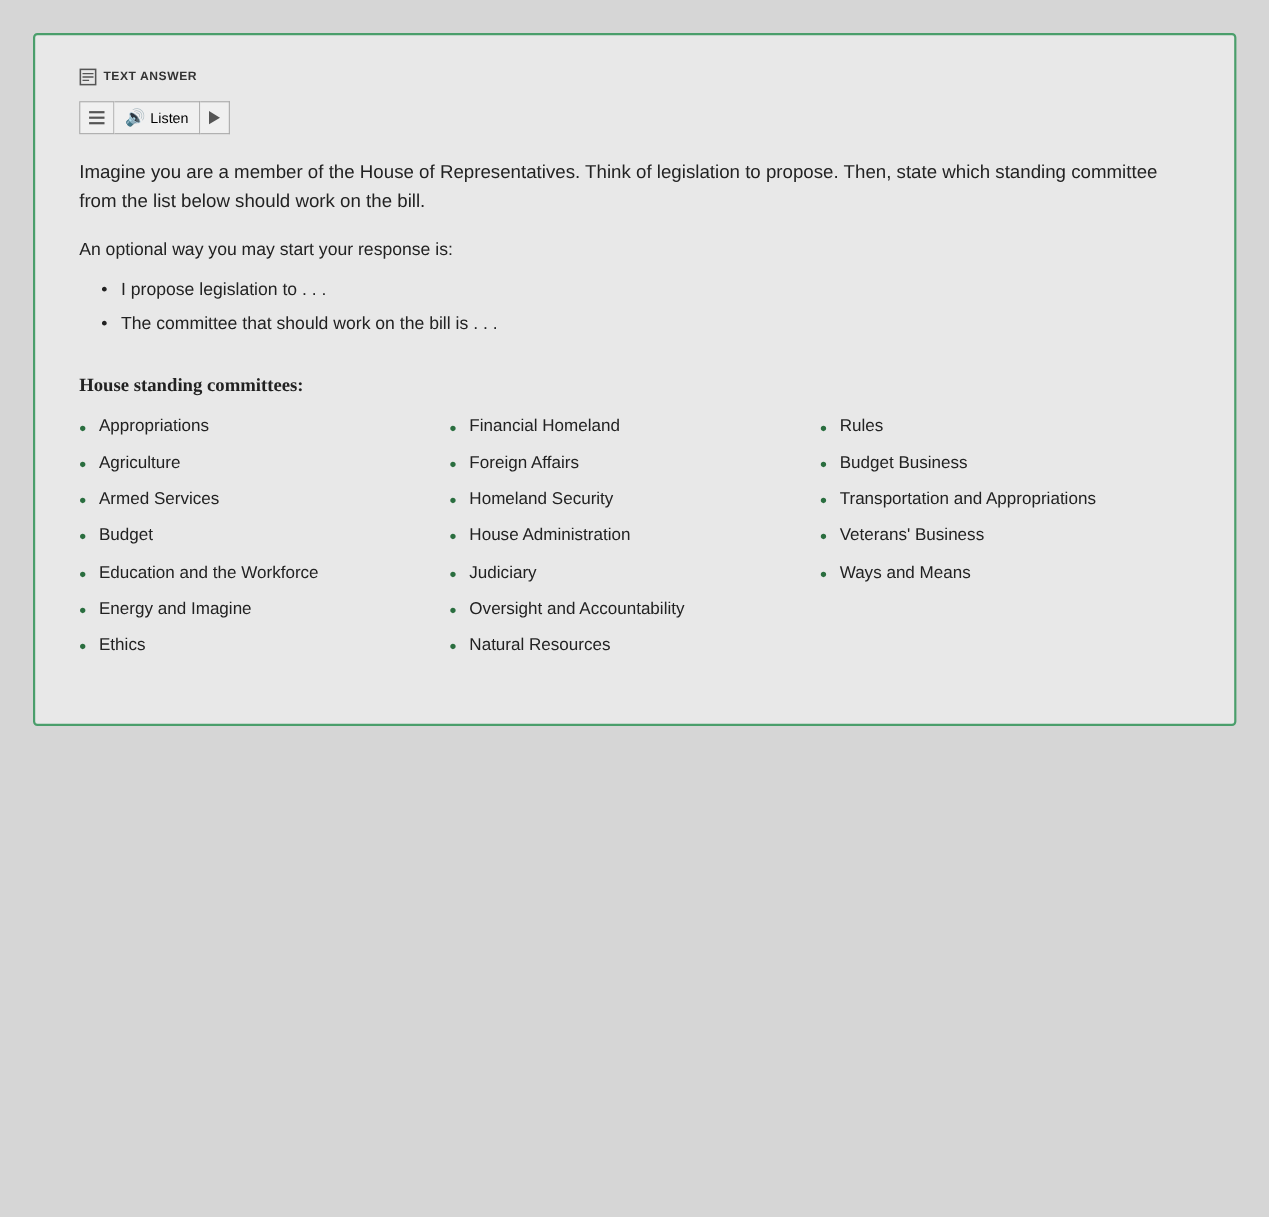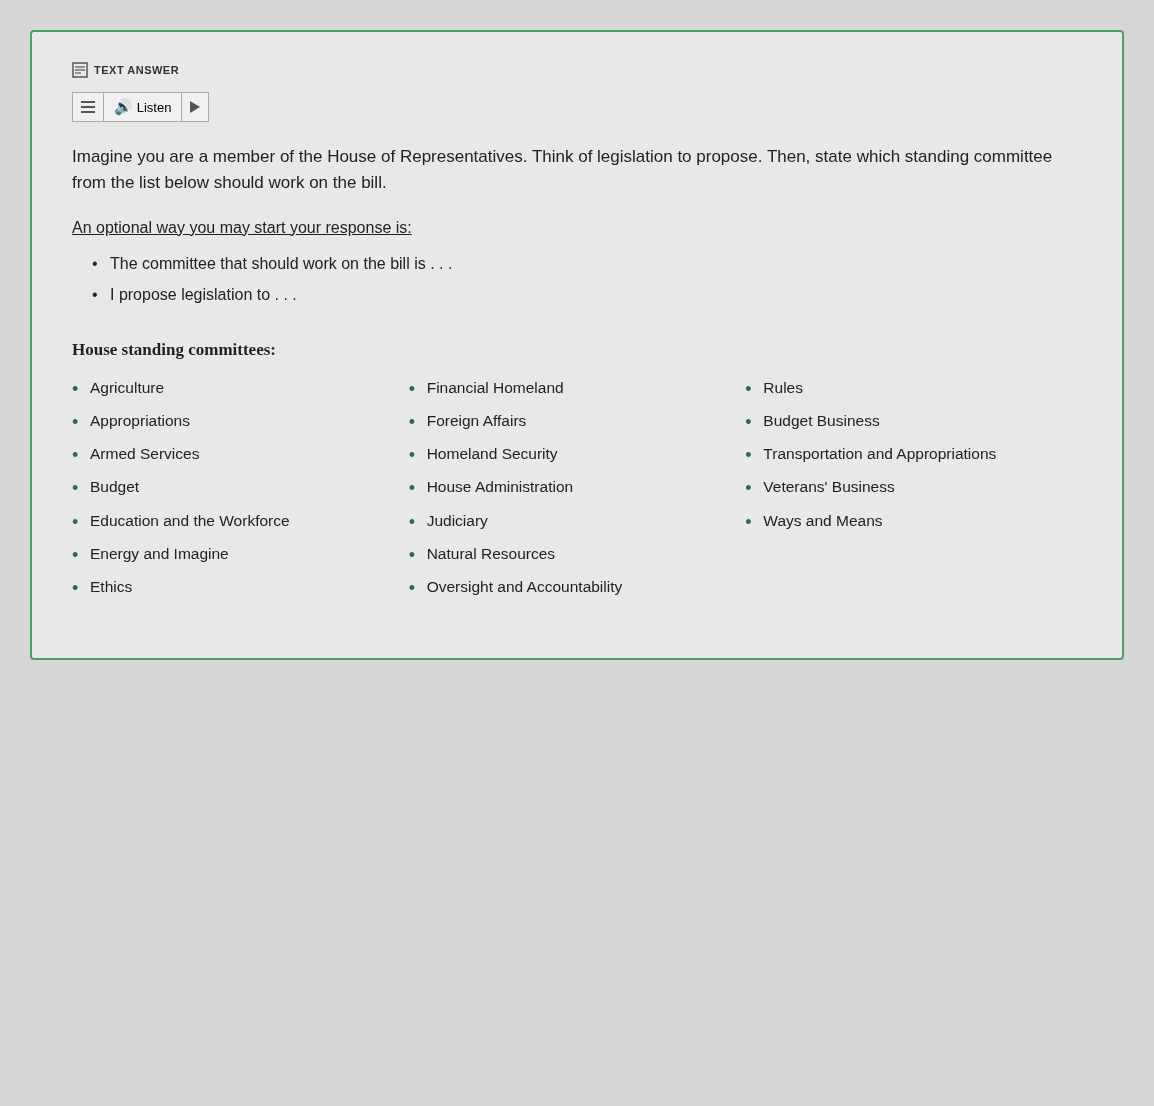--- a/index.html
+++ b/index.html
@@ -81,21 +81,20 @@
       font-size: 17px;
       color: #222;
       line-height: 1.55;
       margin-bottom: 22px;
     }
 
     .optional-text {
       font-size: 16px;
       color: #222;
       margin-bottom: 14px;
-      text-decoration: underline;
     }
 
     .bullet-list {
       list-style: none;
       padding: 0;
       margin: 0 0 30px 20px;
     }
 
     .bullet-list li {
       font-size: 16px;
@@ -208,49 +207,49 @@
     <button class="btn-play">
       <div class="play-triangle"></div>
     </button>
   </div>
 
   <p class="prompt-text">Imagine you are a member of the House of Representatives. Think of legislation to propose. Then, state which standing committee from the list below should work on the bill.</p>
 
   <p class="optional-text">An optional way you may start your response is:</p>
 
   <ul class="bullet-list">
+    <li>I propose legislation to . . .</li>
     <li>The committee that should work on the bill is . . .</li>
-    <li>I propose legislation to . . .</li>
   </ul>
 
   <div class="committees-section">
 
     <div class="committee-col">
       <div class="col-header">House standing committees:</div>
       <ul class="committee-list">
+        <li>Appropriations</li>
         <li>Agriculture</li>
-        <li>Appropriations</li>
         <li>Armed Services</li>
         <li>Budget</li>
         <li>Education and the Workforce</li>
         <li>Energy and Imagine</li>
         <li>Ethics</li>
       </ul>
     </div>
 
     <div class="committee-col">
       <div class="col-header" style="visibility:hidden;">&nbsp;</div>
       <ul class="committee-list">
         <li>Financial Homeland</li>
         <li>Foreign Affairs</li>
         <li>Homeland Security</li>
         <li>House Administration</li>
         <li>Judiciary</li>
+        <li>Oversight and Accountability</li>
         <li>Natural Resources</li>
-        <li>Oversight and Accountability</li>
       </ul>
     </div>
 
     <div class="committee-col">
       <div class="col-header" style="visibility:hidden;">&nbsp;</div>
       <ul class="committee-list">
         <li>Rules</li>
         <li>Budget Business</li>
         <li>Transportation and Appropriations</li>
         <li>Veterans' Business</li>

